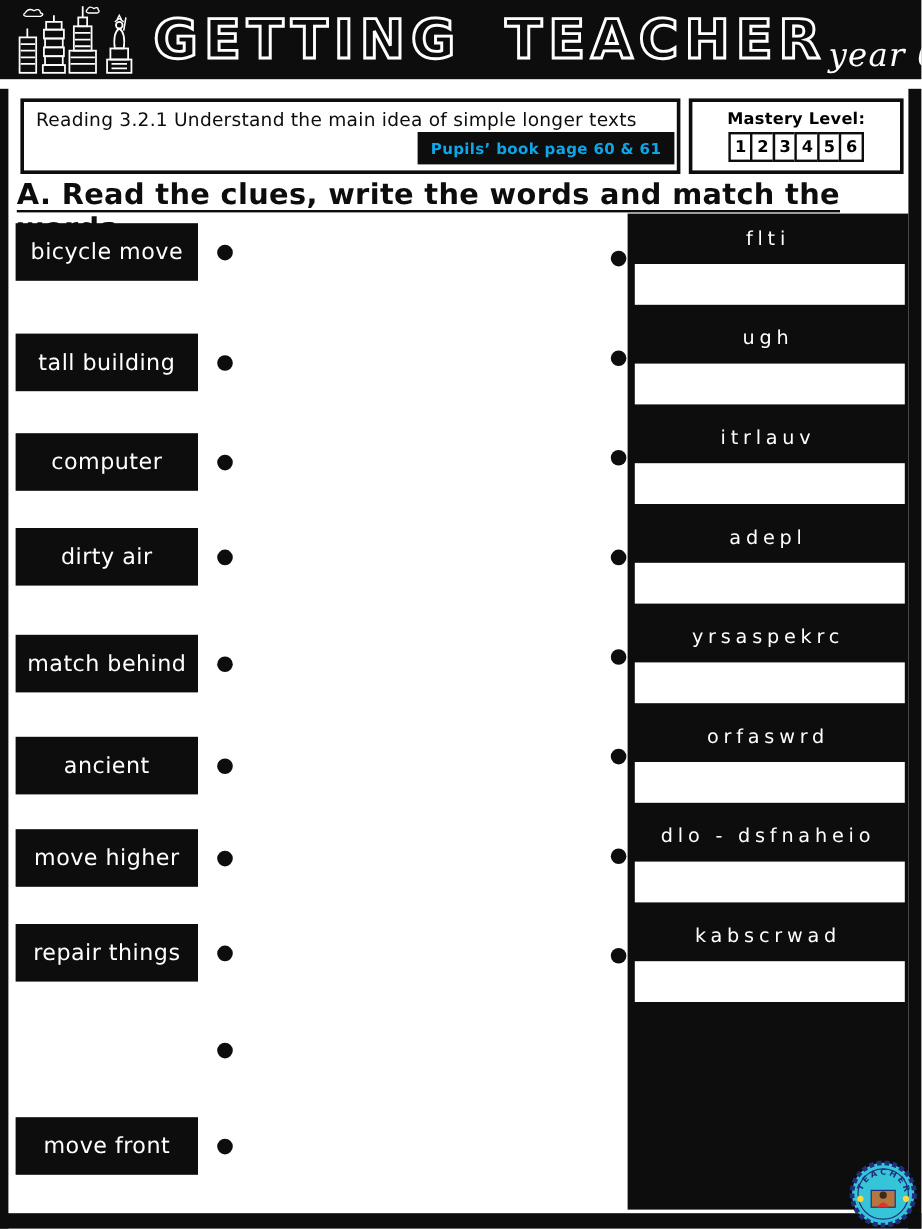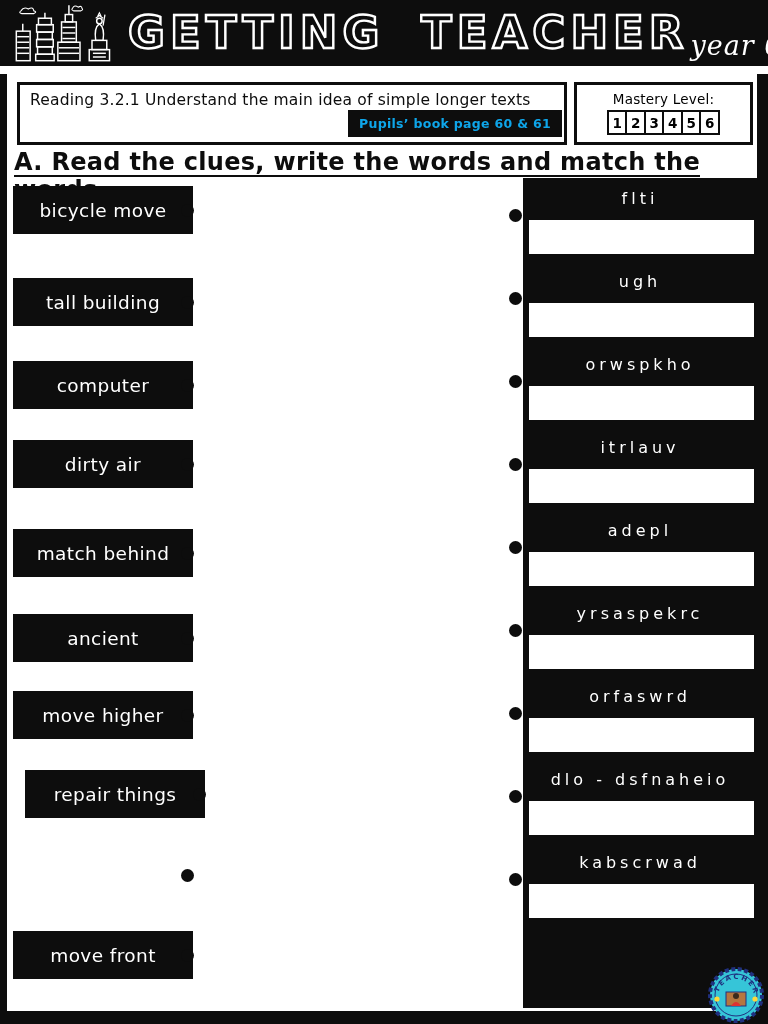--- a/index.html
+++ b/index.html
@@ -29,35 +29,35 @@
   .frame-bottom{position:absolute;left:0;bottom:0;width:768px;height:13px;background:var(--ink);}
 
   
   .objective-box{position:absolute;left:17px;top:82px;width:550px;height:63px;
                  border:3px solid var(--ink);background:var(--paper);}
   .objective-text{font-size:15.5px;color:var(--ink);padding:6px 0 0 10px;letter-spacing:.2px;}
   .book-badge{position:absolute;right:2px;top:25px;background:var(--ink);color:#0ea5e9;
               font-weight:bold;font-size:12.5px;padding:6px 11px;letter-spacing:.3px;}
   .mastery-box{position:absolute;left:574px;top:82px;width:179px;height:63px;
                border:3px solid var(--ink);background:var(--paper);text-align:center;}
-  .mastery-label{font-weight:normal;font-size:13.5px;margin-top:6px;letter-spacing:.2px;}
+  .mastery-label{font-weight:bold;font-size:13.5px;margin-top:6px;letter-spacing:.2px;}
   .mastery-cells{display:flex;justify-content:center;margin-top:3px;}
   .m-cell{width:21px;height:25px;border:2.5px solid var(--ink);margin-left:-2.5px;
           display:flex;align-items:center;justify-content:center;
           font-weight:bold;font-size:13.5px;background:var(--paper);}
   .mastery-cells .m-cell:first-child{margin-left:0;}
 
   
   .section-heading{position:absolute;left:14px;top:148px;font-size:24px;font-weight:700;
                    color:var(--ink);letter-spacing:.3px;
                    text-decoration:underline;text-decoration-thickness:2px;text-underline-offset:5px;}
 
   
   .clue-row{position:absolute;left:13px;width:181px;height:48px;}
-  .clue-box{position:absolute;left:0;top:0;width:180px;height:48px;background:var(--ink);
+  .clue-box{position:absolute;left:0;top:0;width:152px;height:48px;background:var(--ink);
             display:flex;align-items:center;justify-content:center;}
   .clue-label{color:#fff;font-size:18.5px;letter-spacing:.4px;white-space:nowrap;}
   .clue-dot{position:absolute;right:0;top:17.5px;width:13px;height:13px;border-radius:50%;
             background:var(--ink);cursor:pointer;}
 
   
   .scrambled-col{position:absolute;left:523px;top:178px;width:234px;height:830px;background:var(--ink);}
   .sc-item{position:relative;height:76px;margin-bottom:7px;}
   .sc-word{height:40px;display:flex;align-items:center;justify-content:center;
            color:#fff;font-size:16px;letter-spacing:4px;white-space:nowrap;}
@@ -202,21 +202,21 @@
     <div class="clue-dot"></div>
   </div>
 
   <div class="clue-row" style="top: 691px;">
     <div class="clue-box">
       <span class="clue-label">move higher</span>
     </div>
     <div class="clue-dot"></div>
   </div>
 
-  <div class="clue-row" style="top: 770px; margin-left: 12px;">
+  <div class="clue-row" style="top: 770px;">
     <div class="clue-box">
       <span class="clue-label">repair things</span>
     </div>
     <div class="clue-dot"></div>
   </div>
 
   <div class="clue-row" style="top: 851px;">
     <div class="clue-dot"></div>
   </div>
 
@@ -234,25 +234,20 @@
     <div class="sc-word">flti</div>
     <input class="sc-input" type="text" value="" style="">
   </div>
 
   <div class="sc-item">
     <div class="sc-dot"></div>
     <div class="sc-word">ugh</div>
     <input class="sc-input" type="text" value="" style="">
   </div>
 
-  <div class="sc-item">
-    <div class="sc-dot"></div>
-    <div class="sc-word">orwspkho</div>
-    <input class="sc-input" type="text" value="" style="">
-  </div>
 
   <div class="sc-item">
     <div class="sc-dot"></div>
     <div class="sc-word">itrlauv</div>
     <input class="sc-input" type="text" value="" style="">
   </div>
 
   <div class="sc-item">
     <div class="sc-dot"></div>
     <div class="sc-word">adepl</div>

